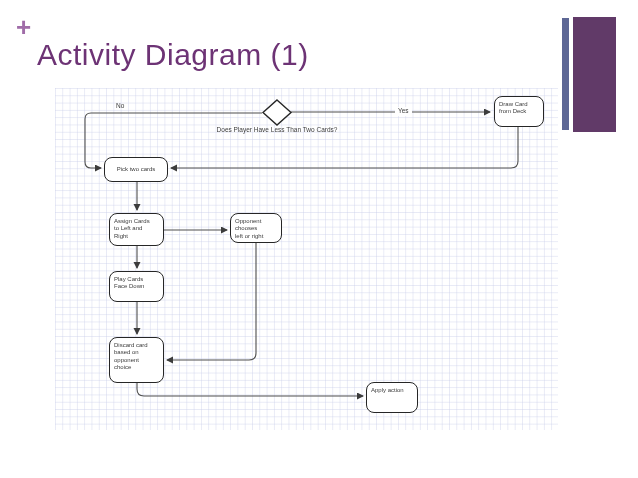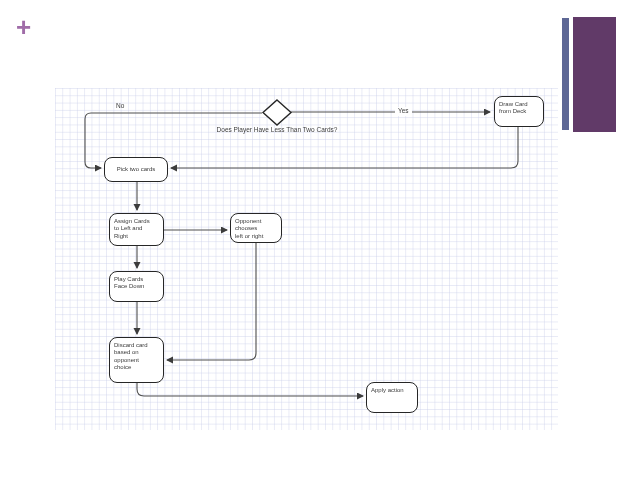--- a/index.html
+++ b/index.html
@@ -70,20 +70,21 @@
     font-size: 6.5px; color: #3c3c3c; line-height: 1; white-space: nowrap;
   }
 </style>
 </head>
 <body>
 
 <div class="slide">
 
   <div class="plus-marker">+</div>
 
+  <h1 class="slide-title">Activity Diagram (1)</h1>
 
   <div class="bar-thin"></div>
   <div class="bar-wide"></div>
 
   <div class="canvas">
 
     <svg class="edges" width="503" height="342" viewBox="0 0 503 342" fill="none" xmlns="http://www.w3.org/2000/svg">
       <defs>
         <marker id="arrow" markerWidth="8" markerHeight="8" refX="6" refY="3.5" orient="auto" markerUnits="userSpaceOnUse">
           <path d="M0,0 L7,3.5 L0,7 Z" fill="#3c3c3c"></path>

